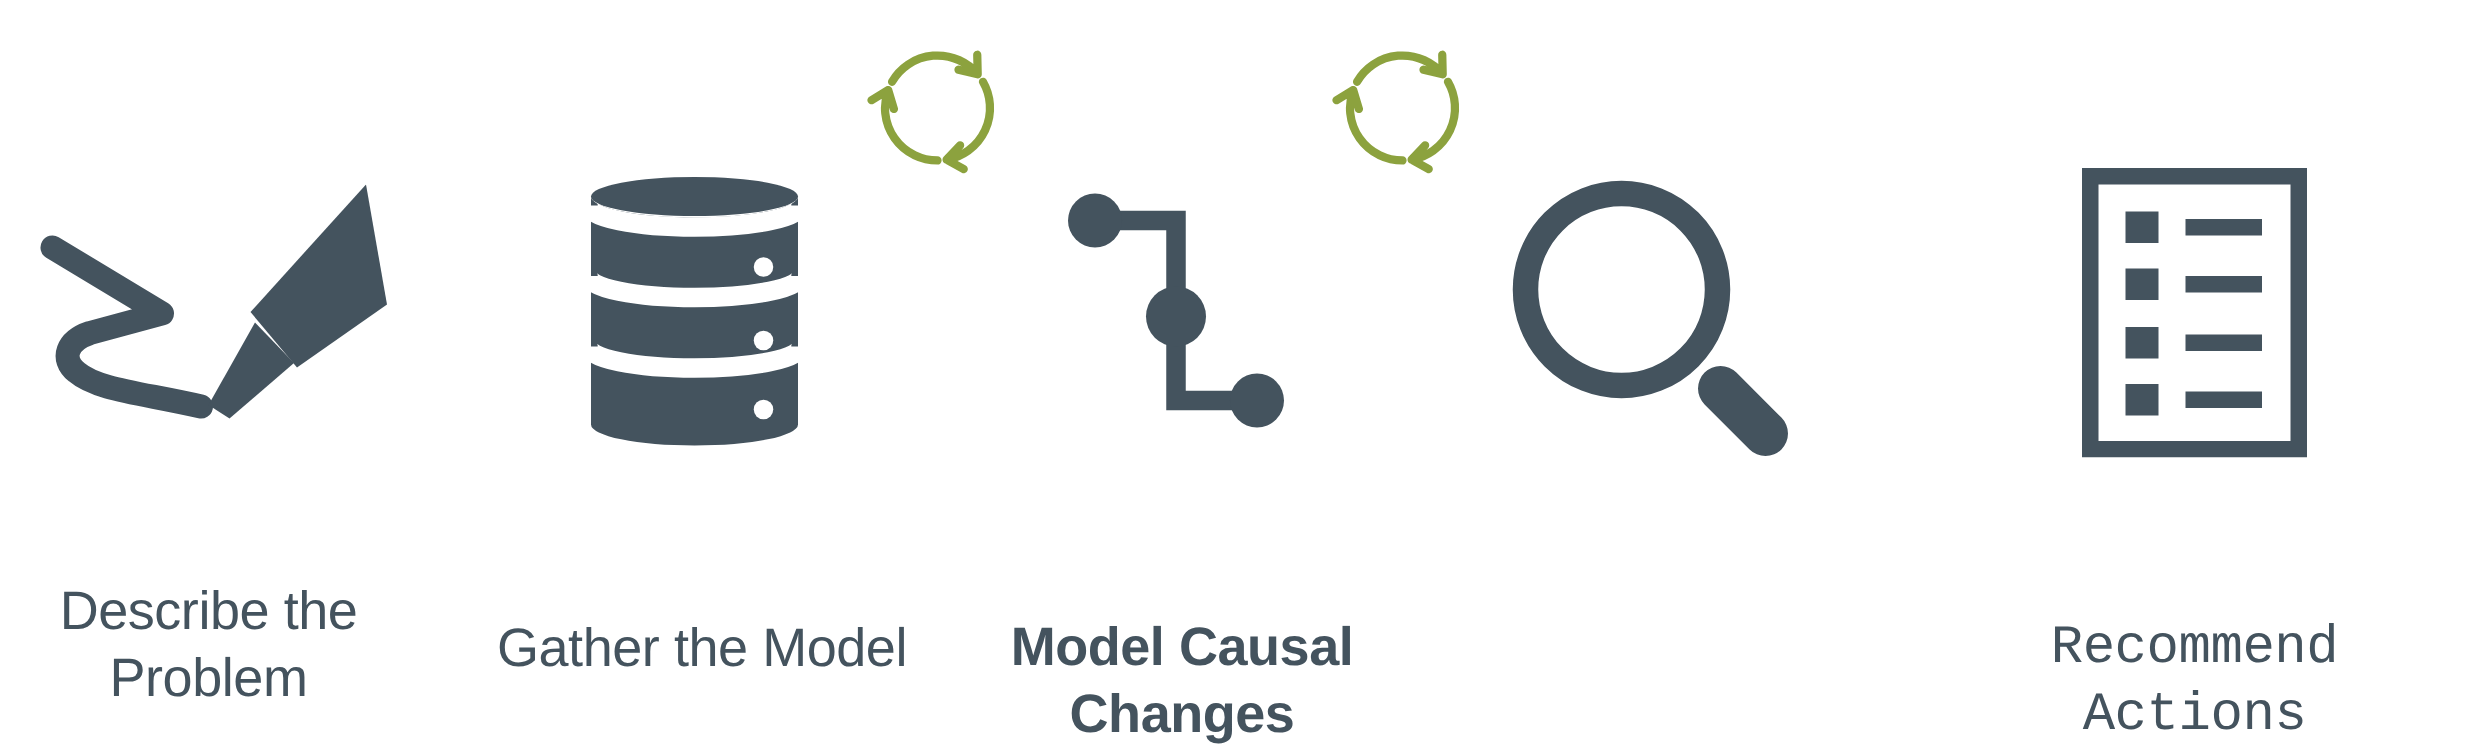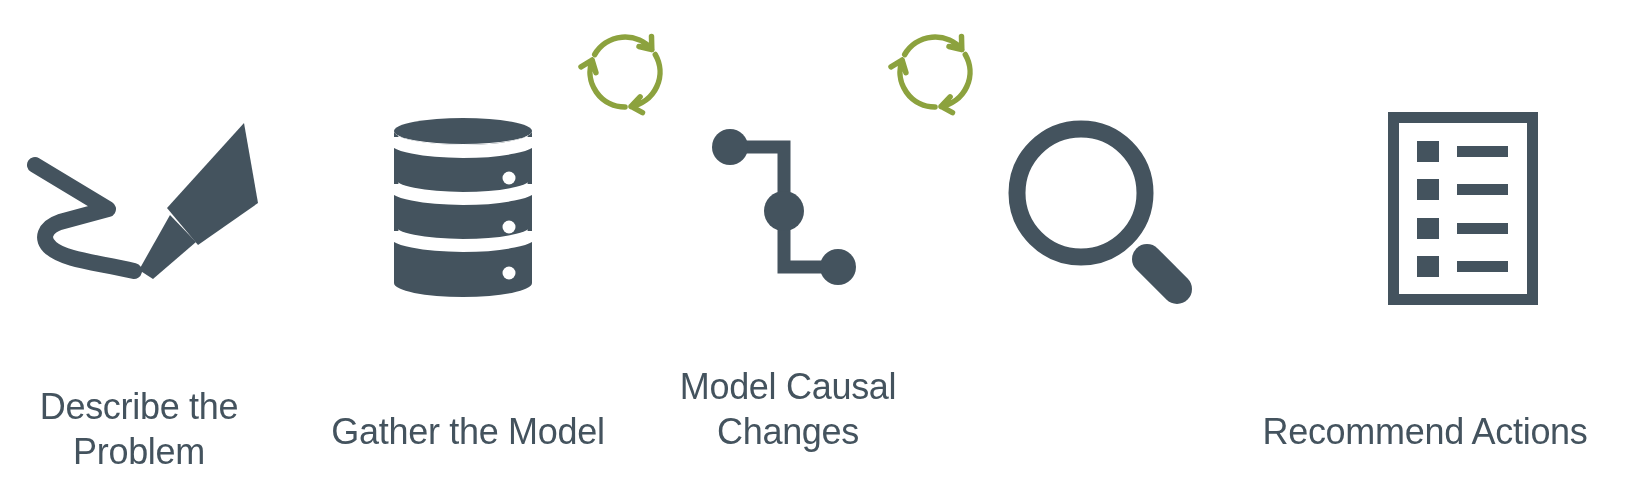--- a/index.html
+++ b/index.html
@@ -25,23 +25,23 @@
   .magnifier { left:1007px; top:115px; width:190px; height:192px; }
   .doc       { left:1388px; top:112px; width:150px; height:193px; }
 
   .label {
     position:absolute; width:340px;
     font-size:36px; line-height:45px; letter-spacing:-0.3px;
     color:var(--c-text,#44535e); text-align:center; white-space:pre-line;
   }
   .l1 { left:-31px;  top:384px; }
   .l2 { left:298px;  top:409px; }
-  .l3 { left:618px;  top:364px; }
+  .l3 { left:618px;  top:408px;font-weight:bold; }
   .l4 { left:936px;  top:384px; }
-  .l5 { left:1255px; top:409px; }
+  .l5 { left:1293px; top:409px;font-family:Liberation Mono, monospace; }
 </style>
 </head>
 <body>
 
 <div class="canvas">
 
   <div class="icon pen">
     <svg viewBox="0 0 238 170" xmlns="http://www.w3.org/2000/svg">
       <path class="stroke-dark" stroke-width="16" stroke-linecap="round" stroke-linejoin="round" d="M15 42 L88 86 L40 99 C25 104 20 116 31 125 C45 137 75 139 114 148"></path>
       <polygon class="fill-dark" points="119,147 150,92 176,119 133,156"></polygon>

